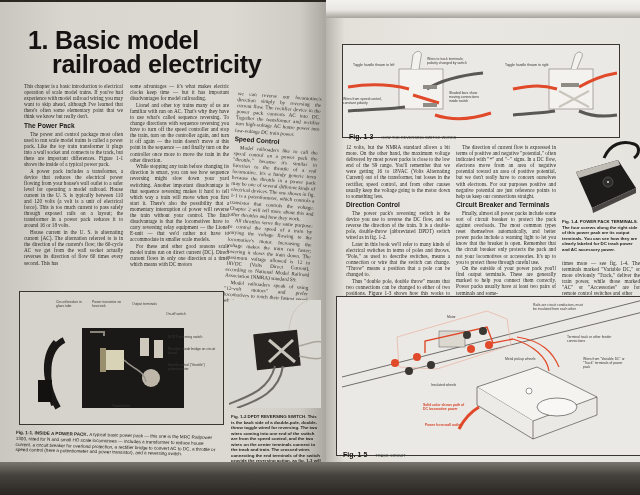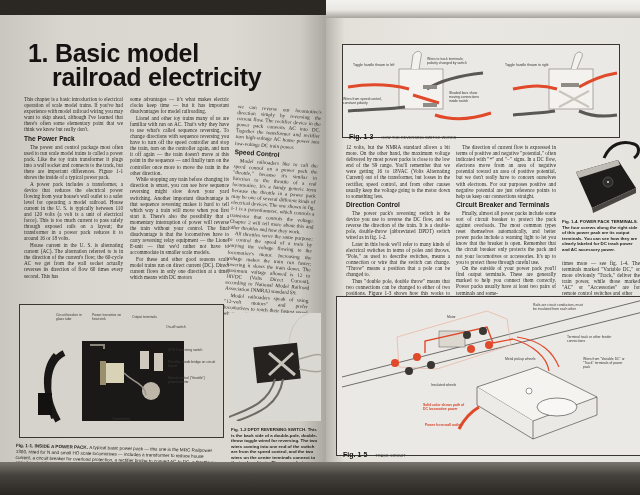--- a/index.html
+++ b/index.html
@@ -2,21 +2,21 @@
 <html><head>
 <meta charset="utf-8">
 <style>
   * { box-sizing: border-box; margin: 0; padding: 0; }
   html, body { width: 640px; height: 495px; overflow: hidden; background: #2b2824; }
   body { position: relative; font-family: "Liberation Serif", serif; color: #1d1b19; }
 
   .spread { position: absolute; left: 0; top: 0; width: 640px; height: 495px; }
 
   .page-left {
-    position: absolute; left: 0; top: 15px; width: 326px; height: 470px;
+    position: absolute; left: 0; top: 2px; width: 326px; height: 470px;
     background: linear-gradient(90deg, #c9c6bf 0%, #d9d6cf 20%, #dcd9d2 70%, #cfccc5 92%, #aaa7a0 100%);
   }
   .page-right {
     position: absolute; left: 326px; top: 0; width: 314px; height: 472px;
     background: linear-gradient(90deg, #b7b4ad 0%, #e3e0da 6%, #e9e7e2 40%, #e6e4df 100%);
   }
   .top-shadow {
     position: absolute; left: 326px; top: 0; width: 314px; height: 18px;
     background: linear-gradient(180deg, #f3f2ef 0%, #e9e7e3 55%, #a6a39d 100%);
   }

